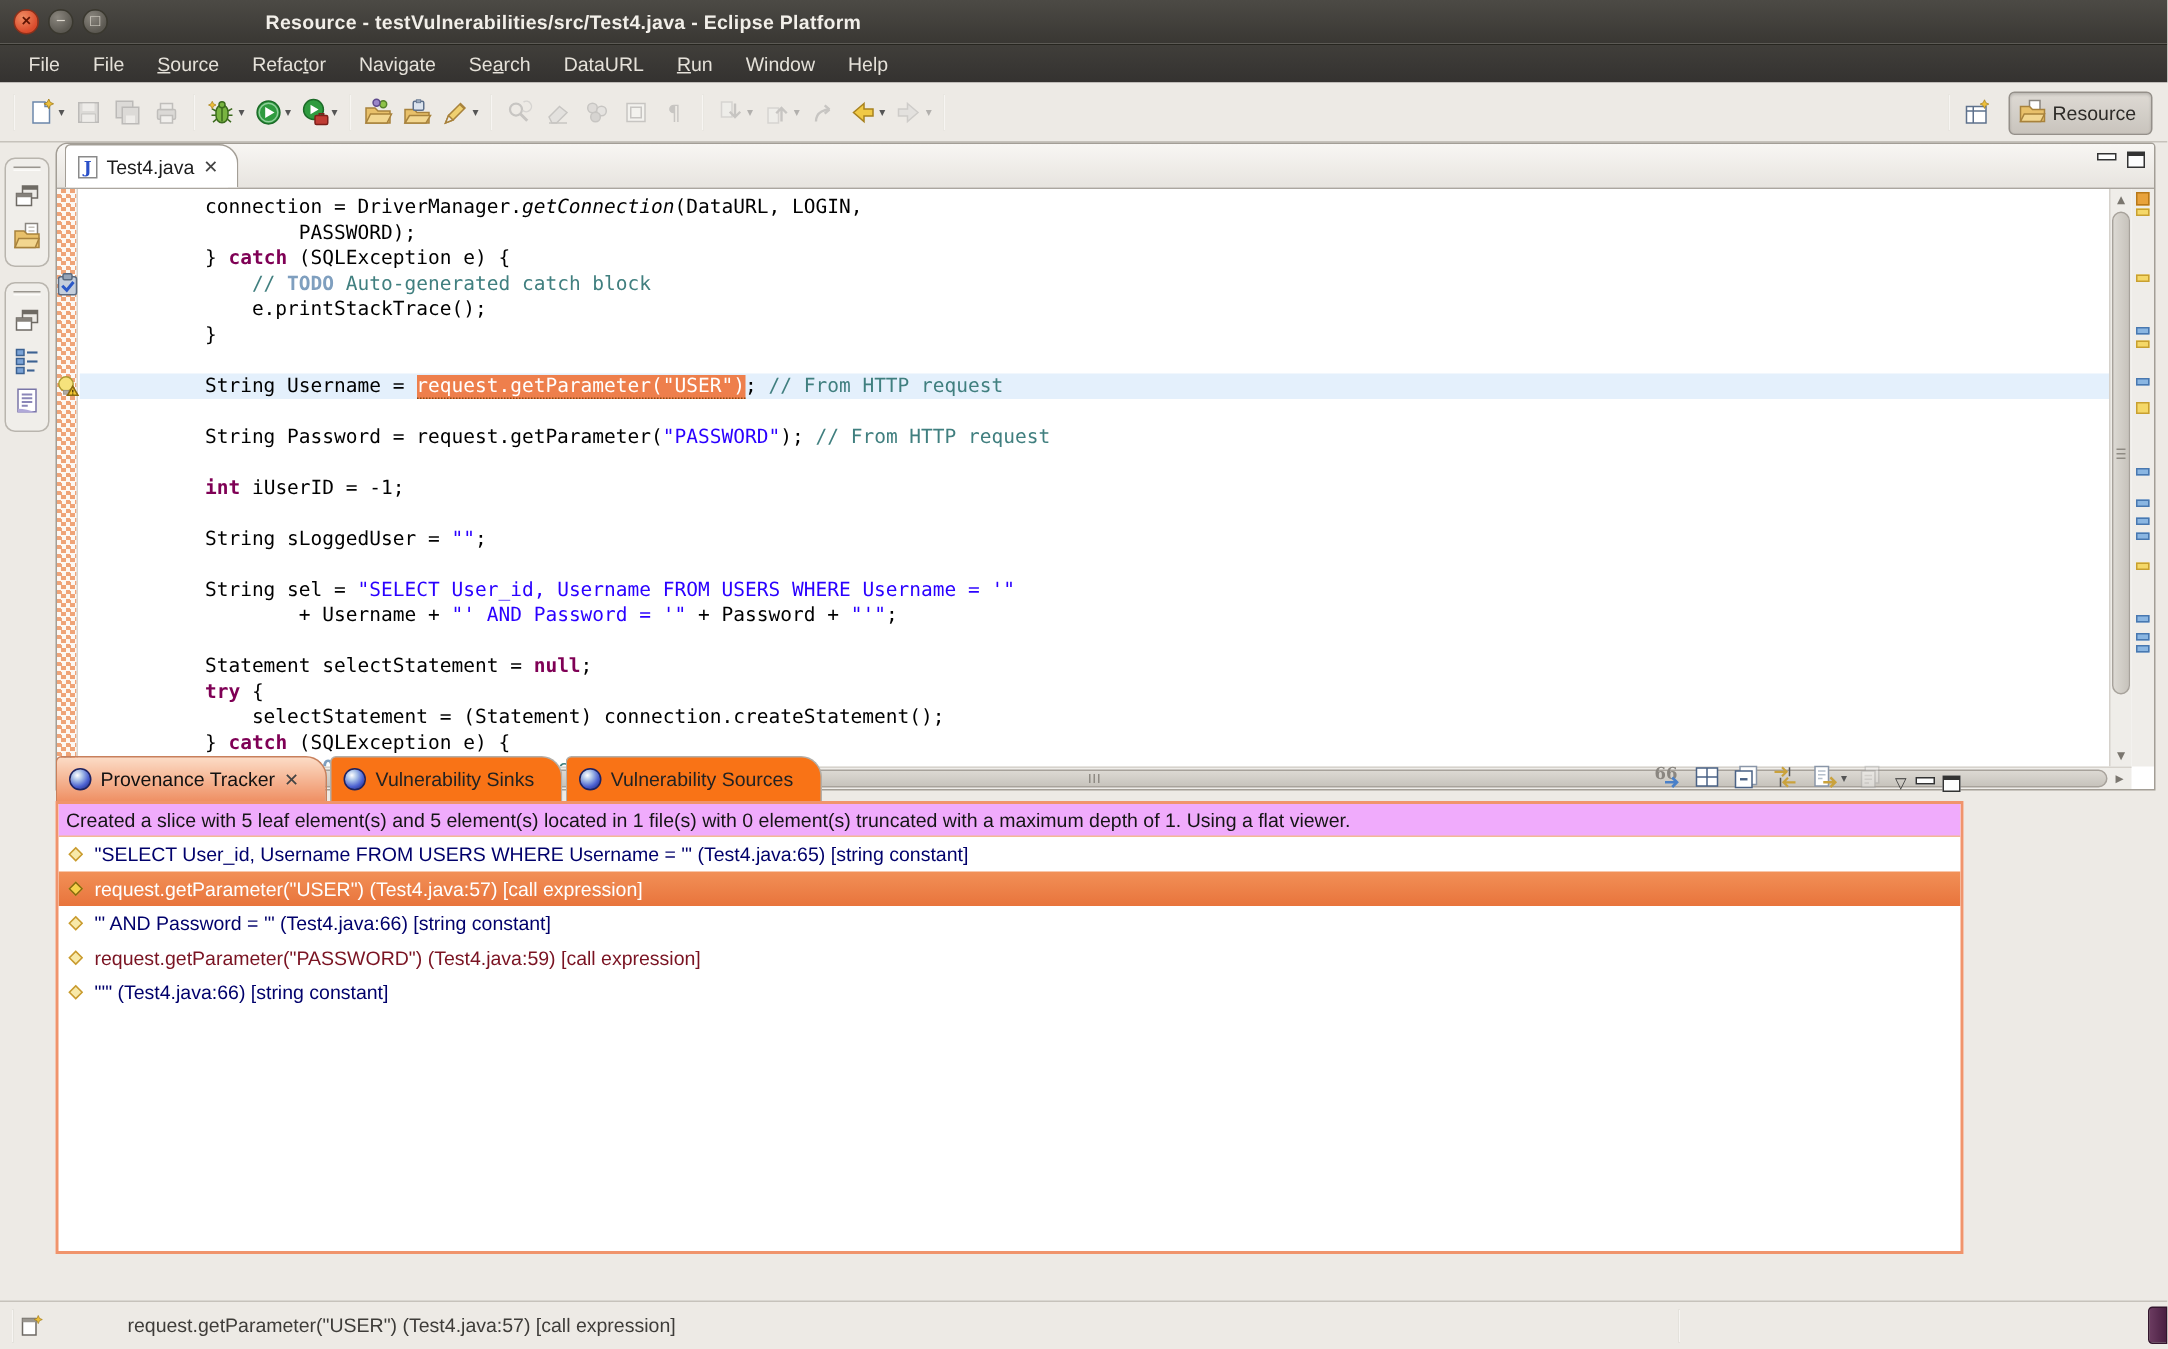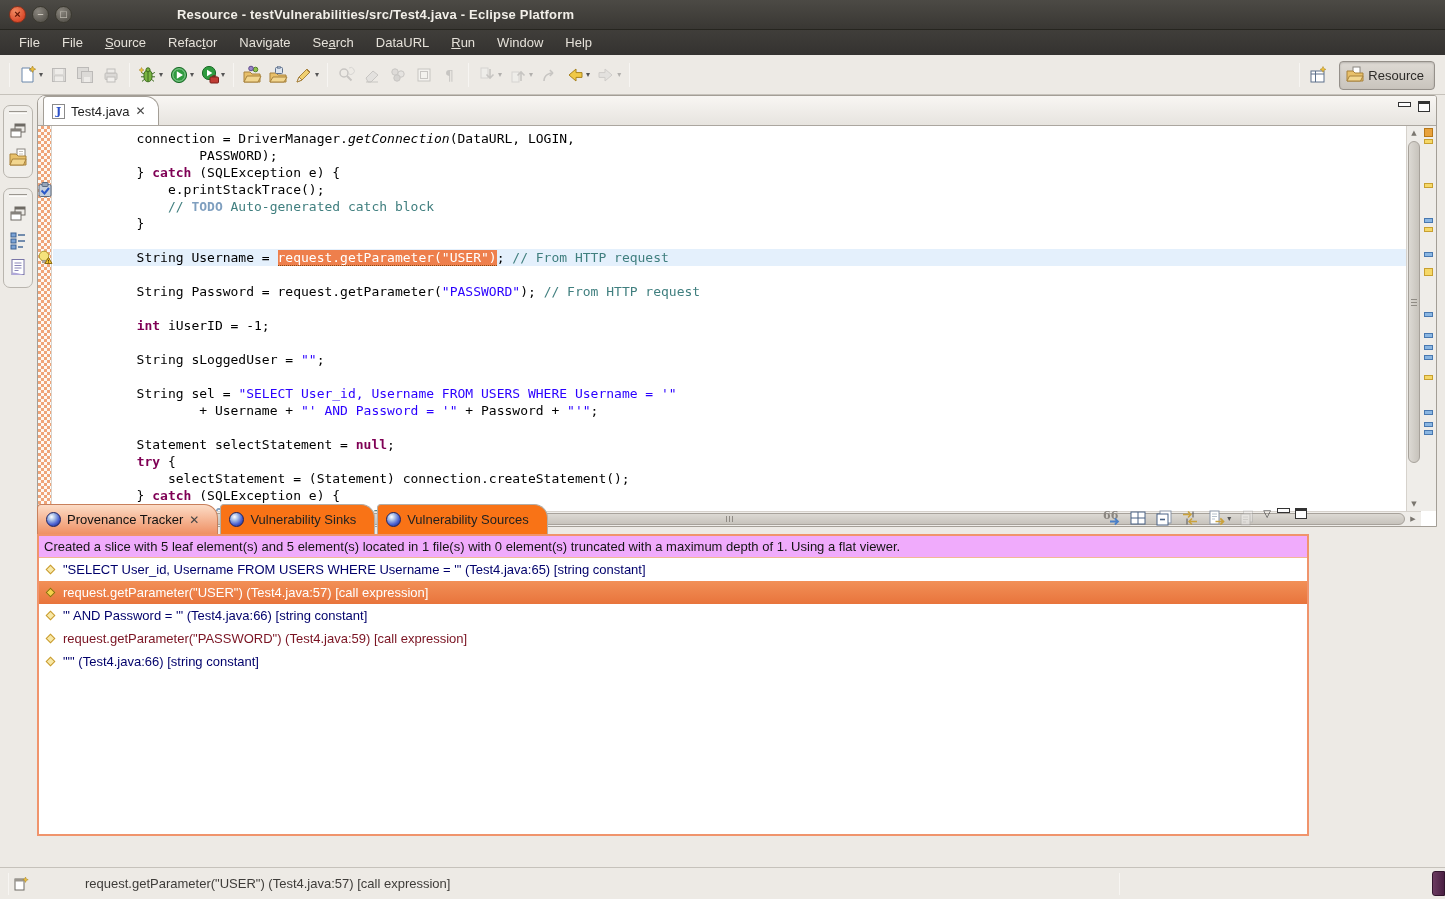--- a/index.html
+++ b/index.html
@@ -89,21 +89,21 @@
   .grip-dot { width:1px; height:6px; background:#8f8b84; }
 
   
   .bottom-panel { position:absolute; left:37px; top:502px; width:1272px; height:334px; }
   .ptabbar { height:32px; position:relative; display:flex; align-items:flex-end; }
   .ptab { height:30px; border-radius:4px 14px 0 0; border:1px solid #b3aea7; border-bottom:none;
     display:flex; align-items:center; gap:6px; padding:0 18px 0 8px; font-size:13px; color:#222; background:#f97316; margin-right:2px;}
   .ptab.active { background:linear-gradient(#fcdcc6,#ef9064); border-color:#c8805c; color:#111; }
   .sphere { width:15px; height:15px; border-radius:50%;
     background:radial-gradient(circle at 35% 30%, #ffffff, #a8c0e8 28%, #4a5fd0 62%, #20266e 95%); border:1px solid #1d2260;}
-  .ptoolbar { position:absolute; right:2px; top:6px; display:flex; align-items:flex-start; gap:6px; }
+  .ptoolbar { position:absolute; right:2px; top:6px; display:flex; align-items:flex-end; gap:6px; }
   .pt-btn { display:flex; align-items:center; }
   .pt-btn.disabled { opacity:.38; filter:grayscale(95%); }
   .view-menu { font-family:"DejaVu Sans",sans-serif; font-size:10px; color:#333; }
   .pcontent { position:absolute; left:0; top:32px; right:0; bottom:0; border:2px solid #f0946c; background:#fff; overflow:hidden;}
   .pmessage { height:22px; line-height:22px; background:#f0abfc; color:#151515; font-size:13px; padding:0 5px;
     border-bottom:1px solid #f2b896; white-space:nowrap; }
   .slice-item { height:23px; display:flex; align-items:center; font-size:13px; }
   .diamond { width:7px; height:7px; transform:rotate(45deg); background:#f8e9a8; border:1px solid #c89a30; margin:0 9px 0 8px; flex:none;}
   .slice-item.selected { background:linear-gradient(#f29057,#e8743c); color:#fff; }
   .slice-item.selected .diamond { background:#f5d24a; border-color:#8a6a10; }
@@ -400,22 +400,22 @@
         <div class="ruler-marker" style="top: 378px;"><svg width="16" height="17" viewBox="0 0 16 17" xmlns="http://www.w3.org/2000/svg">
             <rect x="2" y="3.5" width="12" height="12" rx="1.5" fill="#c4cedc" stroke="#5a6a80"></rect>
             <rect x="5" y="1.5" width="6" height="4" rx="1" fill="#95a4b8" stroke="#5a6a80"></rect>
             <path d="M4.5 9.5l3 3 4.5-5.5" stroke="#2a58c8" stroke-width="2" fill="none"></path>
           </svg></div>
       </div>
     <div class="code" id="code">
         <div class="code-line"><span class="cl-p">        connection = DriverManager.</span><span class="cl-pi">getConnection</span><span class="cl-p">(DataURL, LOGIN,</span></div>
         <div class="code-line"><span class="cl-p">                PASSWORD);</span></div>
         <div class="code-line"><span class="cl-p">        } </span><span class="cl-k">catch</span><span class="cl-p"> (SQLException e) {</span></div>
+        <div class="code-line"><span class="cl-c">            // </span><span class="cl-t">TODO</span><span class="cl-c"> Auto-generated catch block</span></div>
         <div class="code-line"><span class="cl-p">            e.printStackTrace();</span></div>
-        <div class="code-line"><span class="cl-c">            // </span><span class="cl-t">TODO</span><span class="cl-c"> Auto-generated catch block</span></div>
         <div class="code-line"><span class="cl-p">        }</span></div>
         <div class="code-line"></div>
         <div class="code-line cur"><span class="cl-p">        String Username = </span><span class="cl-h">request.getParameter("USER")</span><span class="cl-p">; </span><span class="cl-c">// From HTTP request</span></div>
         <div class="code-line"></div>
         <div class="code-line"><span class="cl-p">        String Password = request.getParameter(</span><span class="cl-s">"PASSWORD"</span><span class="cl-p">); </span><span class="cl-c">// From HTTP request</span></div>
         <div class="code-line"></div>
         <div class="code-line"><span class="cl-p">        </span><span class="cl-k">int</span><span class="cl-p"> iUserID = -1;</span></div>
         <div class="code-line"></div>
         <div class="code-line"><span class="cl-p">        String sLoggedUser = </span><span class="cl-s">""</span><span class="cl-p">;</span></div>
         <div class="code-line"></div>

